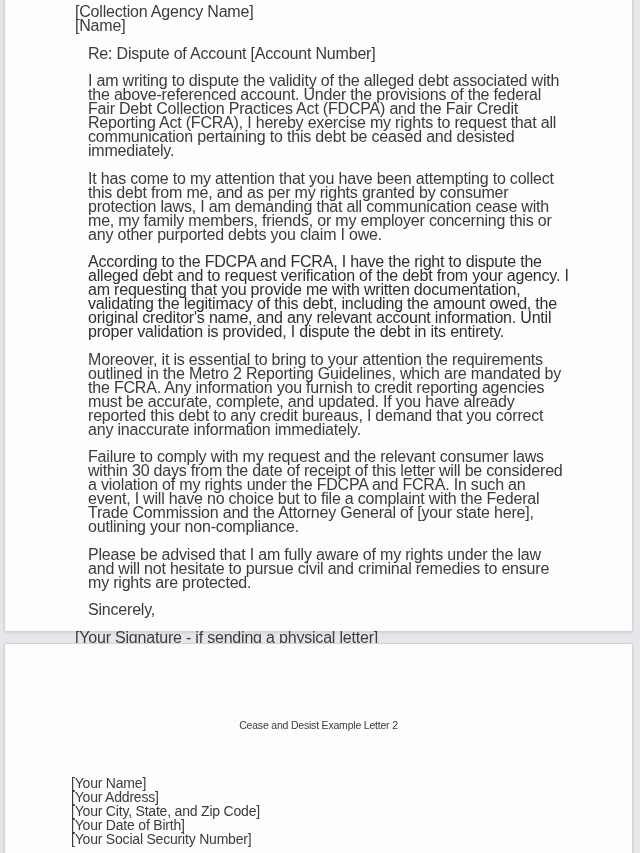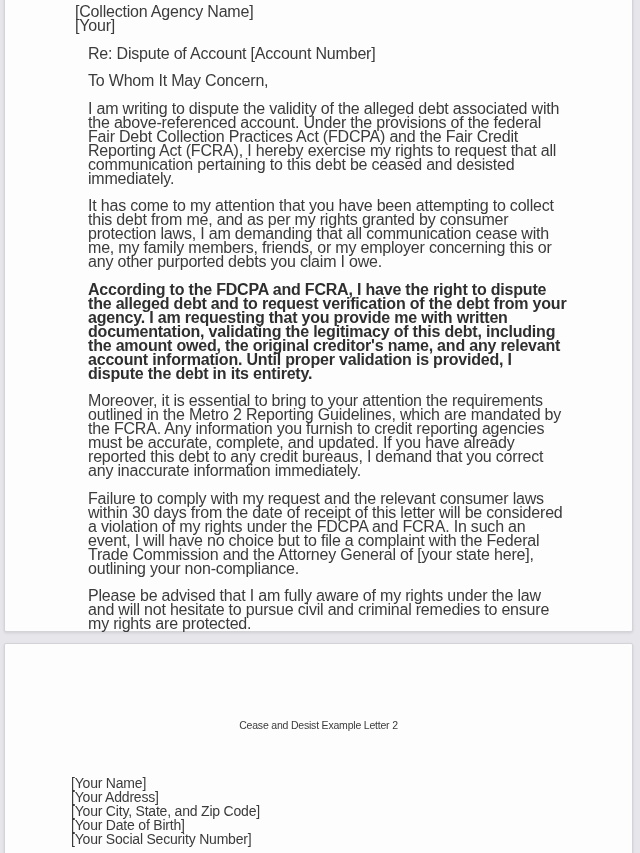--- a/index.html
+++ b/index.html
@@ -46,21 +46,21 @@
     margin: 0;
   }
   .block {
     margin: 0 0 13.5px 0;
   }
   p.para {
     margin: 0 0 13.5px 0;
     padding-left: 13px;
   }
   p.para.bold {
-    font-weight: bold;
+    font-weight: normal;
     color: #2f2f2f;
   }
   .page2-title {
     margin-top: 74px;
     text-align: center;
     font-size: 10.5px;
     line-height: 14px;
     letter-spacing: -0.2px;
   }
   .page2-sender {
@@ -72,26 +72,25 @@
   }
 </style>
 </head>
 <body>
 
 <div class="page page-1">
   <div class="letter-body">
 
     <div class="block">
       <p class="line">[Collection Agency Name]</p>
-      <p class="line">[Your]</p>
+      <p class="line">[Name]</p>
     </div>
 
     <p class="para">Re: Dispute of Account [Account Number]</p>
 
-    <p class="para">To Whom It May Concern,</p>
 
     <p class="para">I am writing to dispute the validity of the alleged debt associated with the above-referenced account. Under the provisions of the federal Fair Debt Collection Practices Act (FDCPA) and the Fair Credit Reporting Act (FCRA), I hereby exercise my rights to request that all communication pertaining to this debt be ceased and desisted immediately.</p>
     <p class="para">It has come to my attention that you have been attempting to collect this debt from me, and as per my rights granted by consumer protection laws, I am demanding that all communication cease with me, my family members, friends, or my employer concerning this or any other purported debts you claim I owe.</p>
     <p class="para bold">According to the FDCPA and FCRA, I have the right to dispute the alleged debt and to request verification of the debt from your agency. I am requesting that you provide me with written documentation, validating the legitimacy of this debt, including the amount owed, the original creditor's name, and any relevant account information. Until proper validation is provided, I dispute the debt in its entirety.</p>
     <p class="para">Moreover, it is essential to bring to your attention the requirements outlined in the Metro 2 Reporting Guidelines, which are mandated by the FCRA. Any information you furnish to credit reporting agencies must be accurate, complete, and updated. If you have already reported this debt to any credit bureaus, I demand that you correct any inaccurate information immediately.</p>
     <p class="para">Failure to comply with my request and the relevant consumer laws within 30 days from the date of receipt of this letter will be considered a violation of my rights under the FDCPA and FCRA. In such an event, I will have no choice but to file a complaint with the Federal Trade Commission and the Attorney General of [your state here], outlining your non-compliance.</p>
     <p class="para">Please be advised that I am fully aware of my rights under the law and will not hesitate to pursue civil and criminal remedies to ensure my rights are protected.</p>
 
     <p class="para">Sincerely,</p>
 

